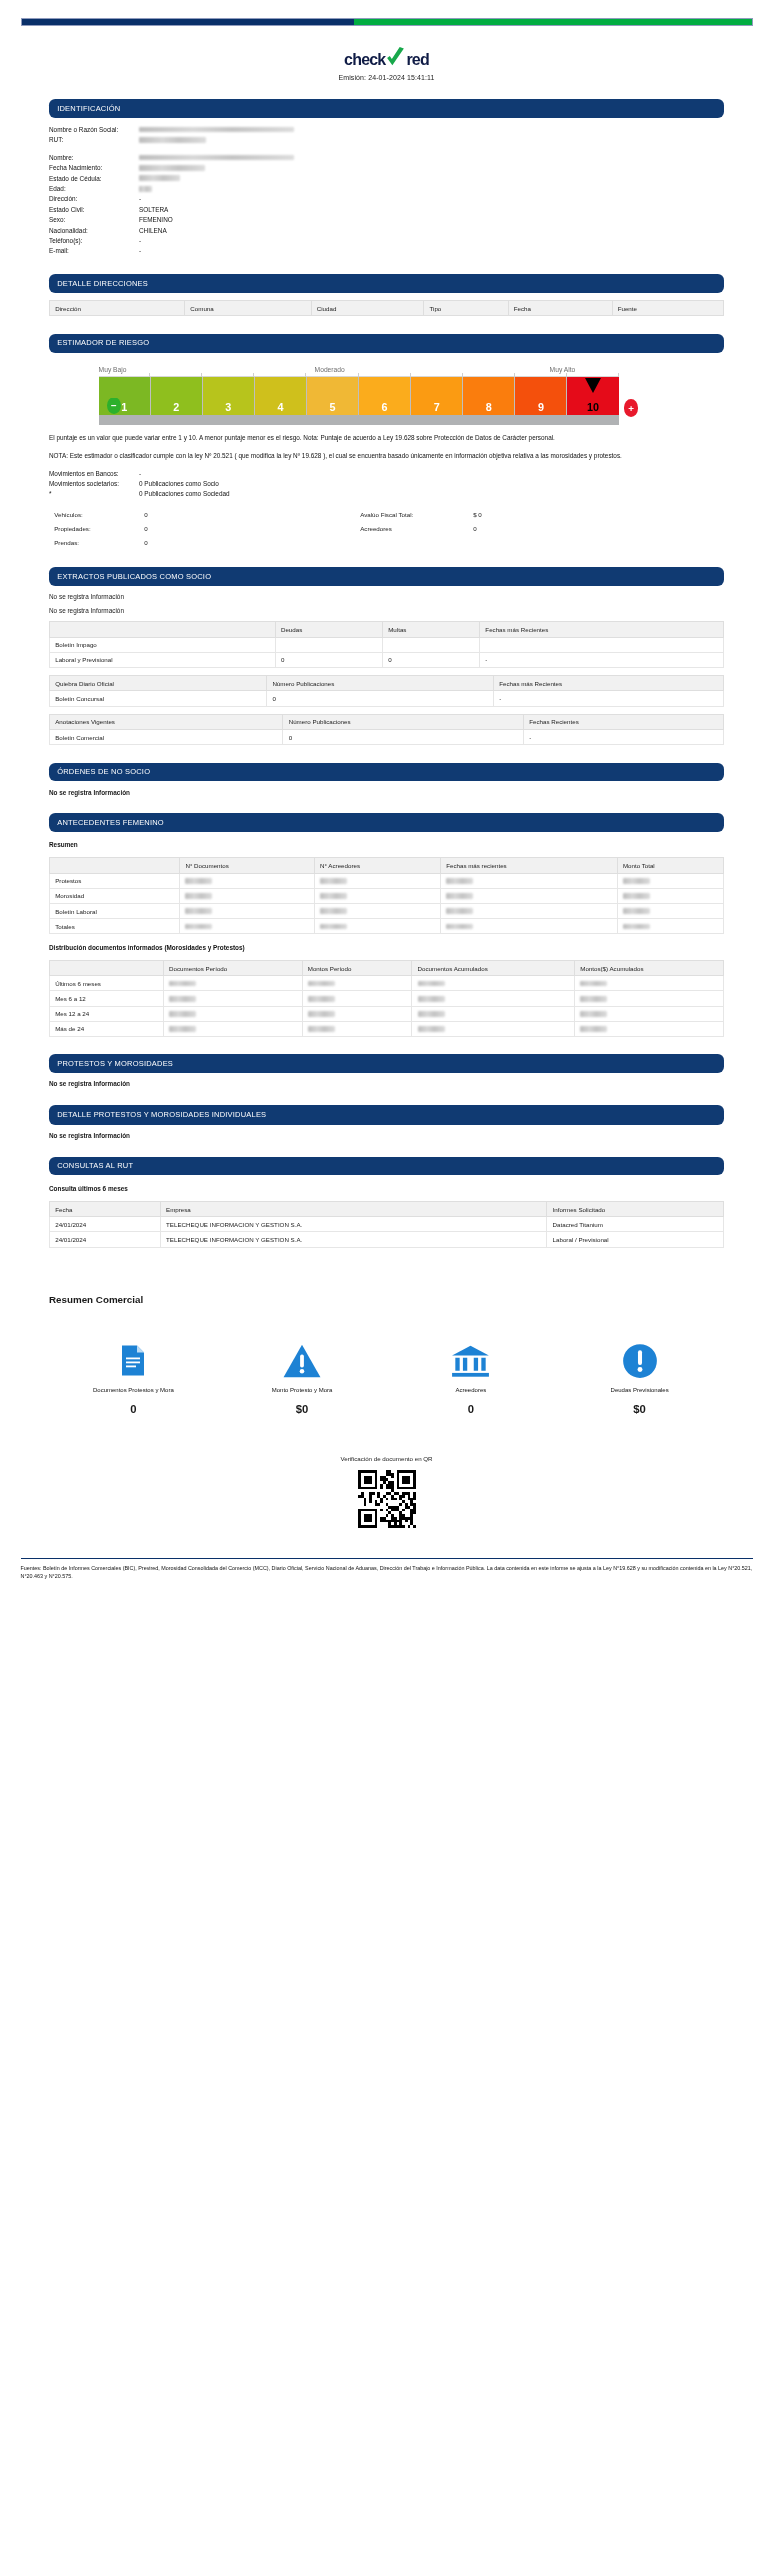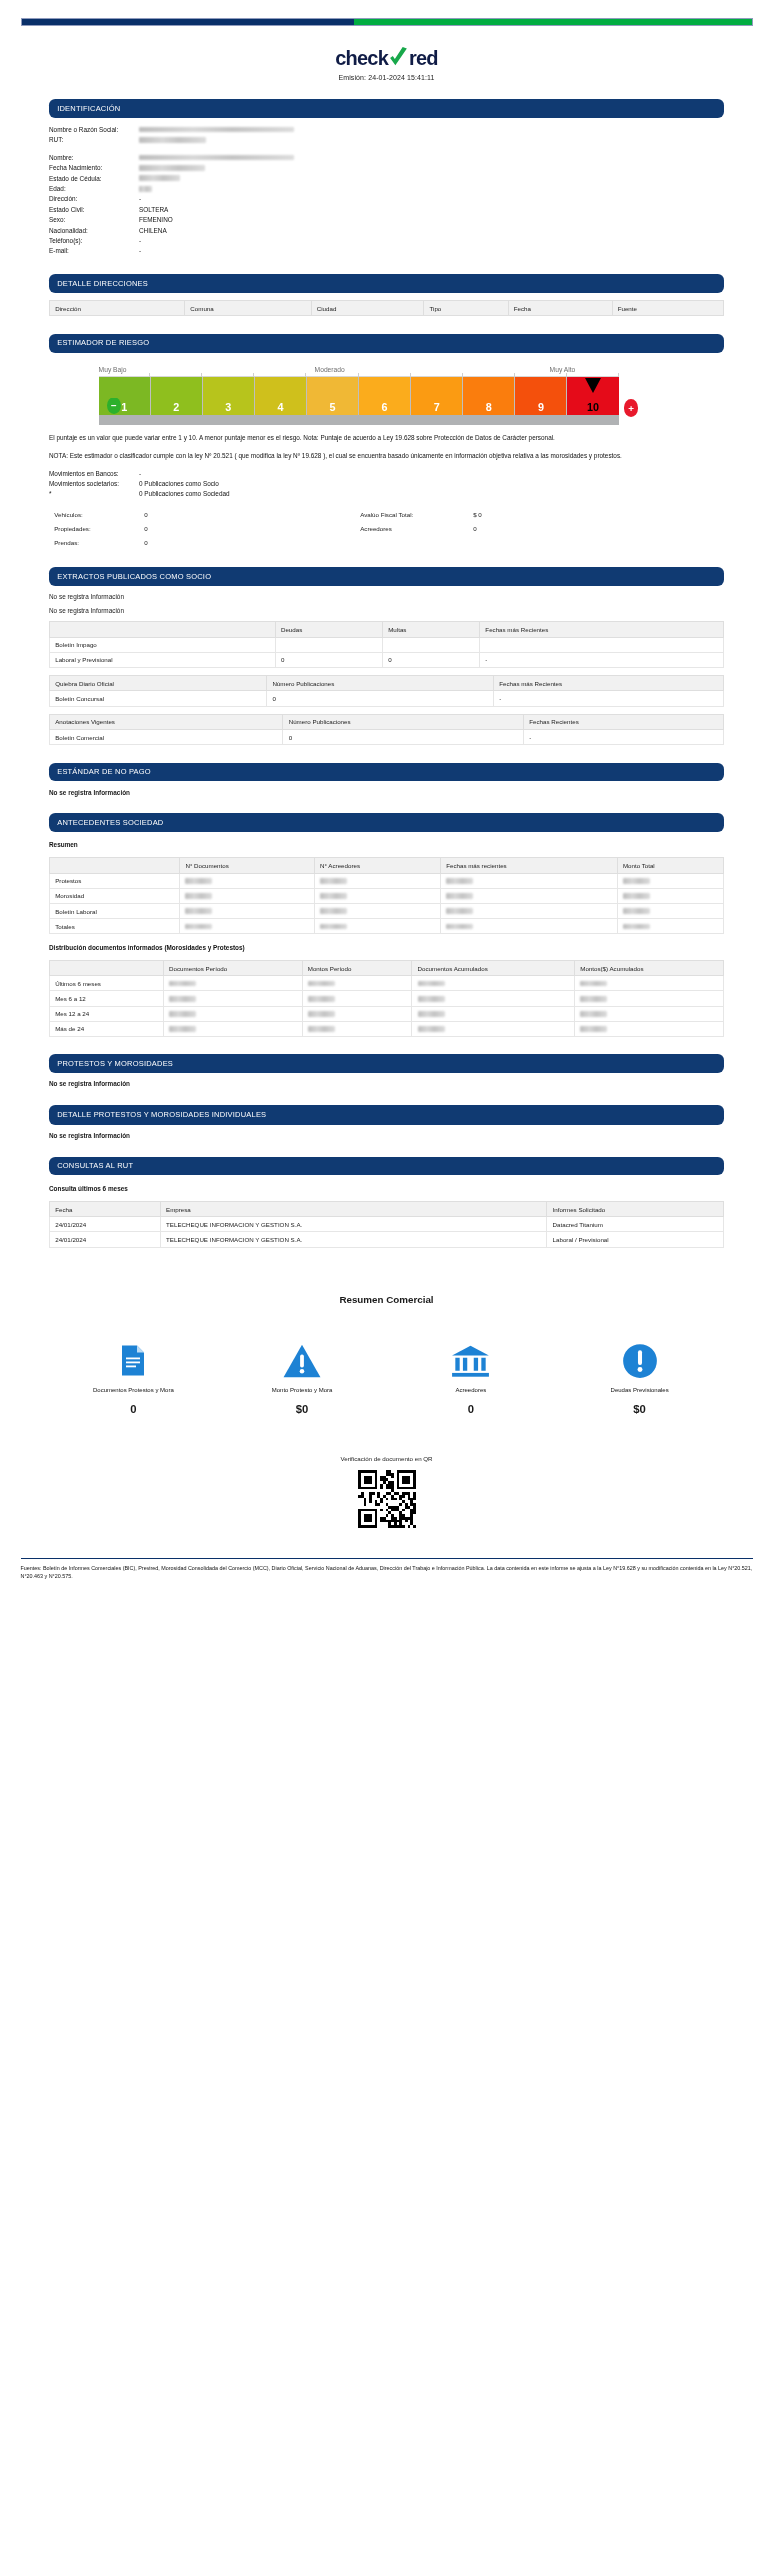--- a/index.html
+++ b/index.html
@@ -13,21 +13,21 @@
   }
   .page { position:relative; width:773px; min-height:3414px; padding-bottom:5.2px; }
 
   
   .topbar { display:flex; width:732px; margin:17.5px auto 0 auto; height:8.2px; border:0.5px solid #8f9bbd; }
   .topbar .b-navy { background:#093069; flex:0 0 45.5%; }
   .topbar .b-green { background:#00ac41; flex:1 1 auto; }
 
   
   .logo-wrap { text-align:center; margin-top:20.6px; }
-  .logo { display:inline-block; font-size:20px; font-weight:bold; color:#101c46; letter-spacing:-0.8px; line-height:1; }
+  .logo { display:inline-block; font-size:16px; font-weight:bold; color:#101c46; letter-spacing:-0.8px; line-height:1; }
   .logo .tick { display:inline-block; width:23px; height:23px; vertical-align:-4.1px; margin:0 -1px; }
   .emision { text-align:center; font-size:7px; color:#1a1a1a; margin-top:5.2px; letter-spacing:0.1px; }
 
   .doc-title { text-align:center; font-size:10.3px; color:#1a1a1a; margin-top:25px; letter-spacing:0.2px; }
 
   
   .content { width:675px; margin:0 auto; }
   .sec-head {
     background:#103a72; color:#ffffff;
     font-size:7.5px; letter-spacing:0.2px;
@@ -90,21 +90,21 @@
     border-left:8.8px solid transparent; border-right:8.8px solid transparent;
     border-top:15.5px solid #000; top:2.1px;
   }
   .endcap { position:absolute; width:14.4px; height:17.5px; border-radius:50%;
     display:flex; align-items:center; justify-content:center;
     color:#fff; font-weight:bold; font-size:9.8px; }
   .endcap.minus { background:#2cb02c; left:8.2px; top:20.6px; }
   .endcap.plus  { background:#e8192c; right:-19.6px; top:23px; }
 
   
-  .resumen-title { text-align:center; font-size:9.8px; font-weight:bold; margin-top:46px; }
+  .resumen-title { text-align:left; font-size:9.8px; font-weight:bold; margin-top:46px; }
   .cards { display:flex; justify-content:space-around; margin-top:32px; }
   .card { width:129px; text-align:center; }
   .card .icon { height:42px; display:flex; align-items:flex-end; justify-content:center; }
   .card .cap { font-size:6px; line-height:1.4; margin-top:7.2px; color:#111; }
   .card .val { font-size:11.3px; font-weight:bold; margin-top:9.3px; }
 
   .qr-cap { text-align:center; font-size:6.2px; margin-top:40px; }
   .qr { width:58px; height:58px; margin:7.2px auto 0 auto; }
 
   
@@ -358,24 +358,24 @@
         </thead>
         <tbody>
           <tr>
             <td>Boletín Comercial</td>
             <td>0</td>
             <td>-</td>
           </tr>
         </tbody>
       </table>
 
-    <div class="sec-head">ESTÁNDAR DE NO PAGO</div>
+    <div class="sec-head">ÓRDENES DE NO SOCIO</div>
     <div class="nodata">No se registra Información</div>
 
-    <div class="sec-head">ANTECEDENTES SOCIEDAD</div>
+    <div class="sec-head">ANTECEDENTES FEMENINO</div>
     <div class="note bold">Resumen</div>
     <table class="grid" id="tbl-ag">
         <thead>
           <tr>
             <th></th>
             <th>N° Documentos</th>
             <th>N° Acreedores</th>
             <th>Fechas más recientes</th>
             <th>Monto Total</th>
           </tr>

